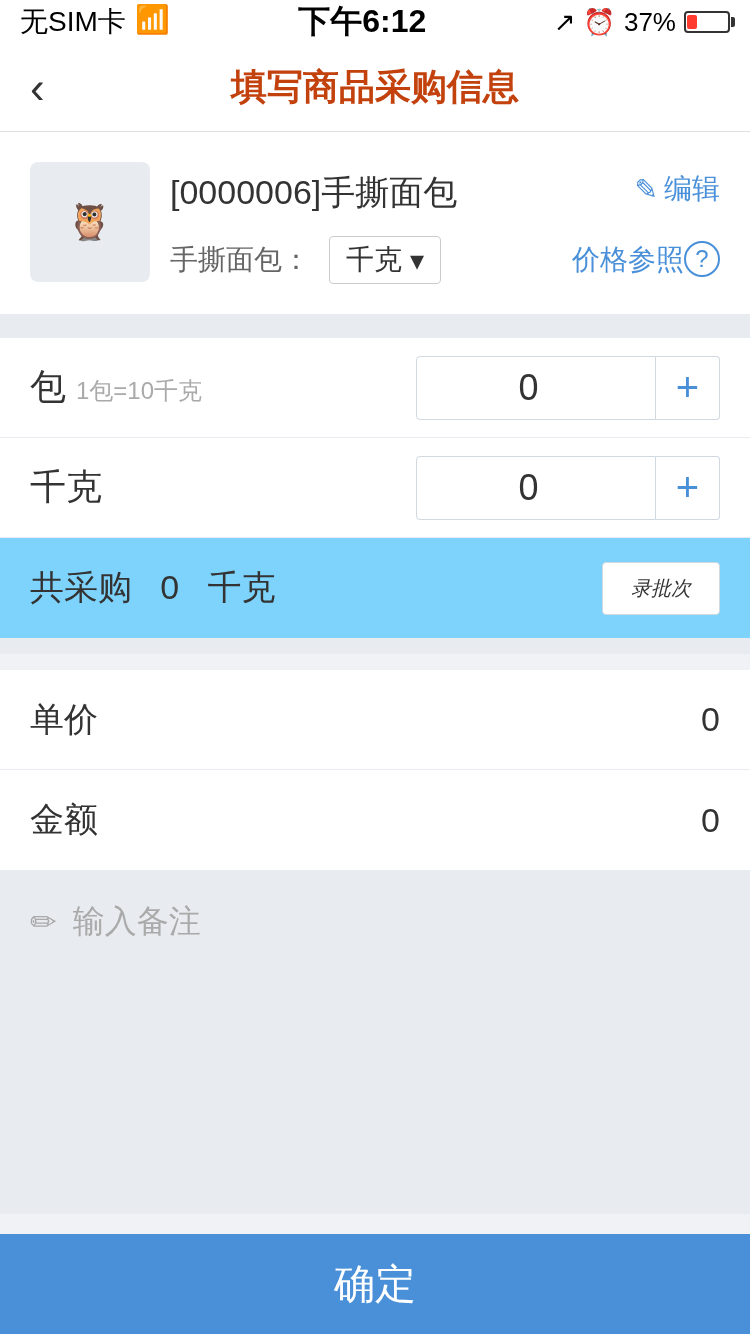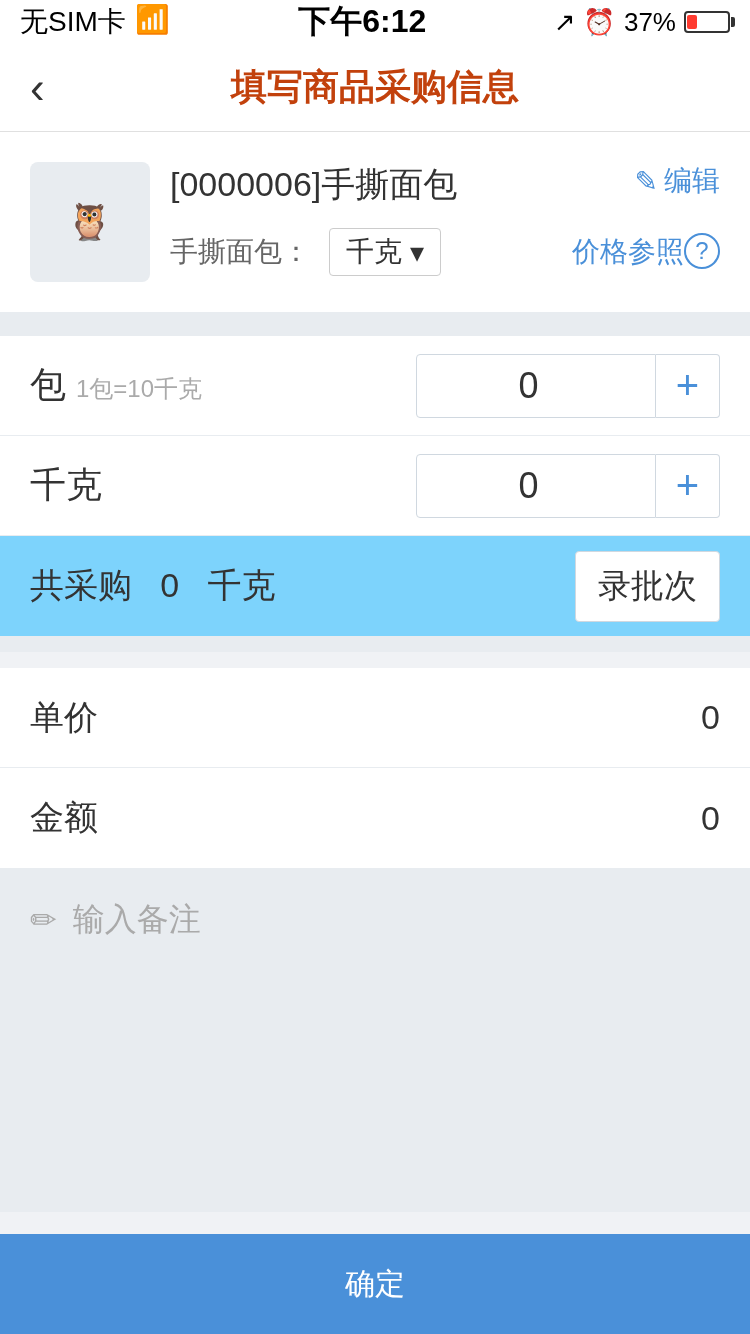--- a/index.html
+++ b/index.html
@@ -82,20 +82,21 @@
       align-items: center;
       justify-content: center;
       flex-shrink: 0;
     }
     .owl-logo {
       font-size: 36px;
       color: #8899aa;
     }
     .product-info {
       flex: 1;
+      margin-top: 8px;
     }
     .product-header {
       display: flex;
       justify-content: space-between;
       align-items: flex-start;
       margin-bottom: 20px;
     }
     .product-name {
       font-size: 34px;
       color: #333;
@@ -206,25 +207,26 @@
       background: #7dd3fc;
       border-bottom: none;
     }
     .summary-text {
       font-size: 34px;
       color: #333;
     }
     .batch-btn {
       border: 1px solid #d0d8e0;
       border-radius: 4px;
-      padding: 12px 22px;
-      font-size: 33px;
+      padding: 12px 28px;
+      font-size: 20px;
       color: #333;
       background: #fff;
       cursor: pointer;
+      font-style: italic;
     }
 
     
     .price-section {
       background: #fff;
       margin-top: 16px;
     }
     .price-row {
       display: flex;
       align-items: center;
@@ -277,21 +279,21 @@
       left: 0;
       width: 750px;
       height: 100px;
       background: #4a90d9;
       display: flex;
       align-items: center;
       justify-content: center;
       cursor: pointer;
     }
     .confirm-btn-label {
-      font-size: 30px;
+      font-size: 41px;
       color: #fff;
       font-weight: 500;
     }
 
     .wifi-icon { font-size: 28px; }
   </style>
 </head>
 <body>
 
 <div class="status-bar">

